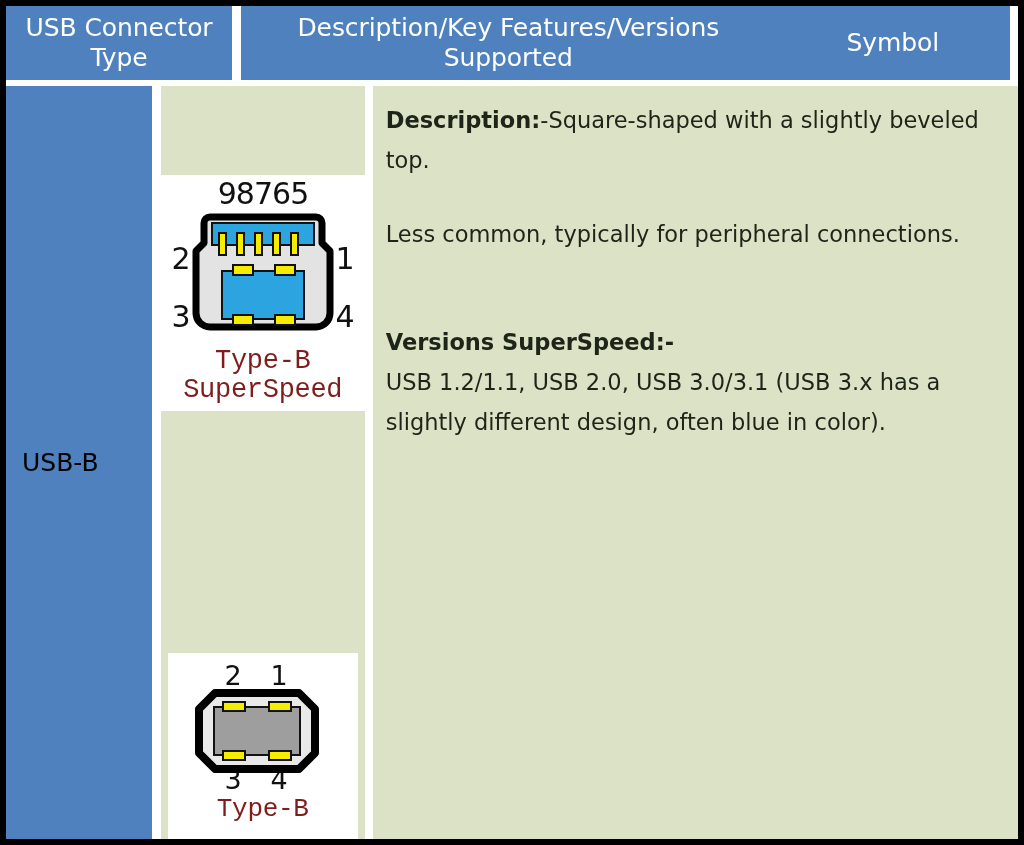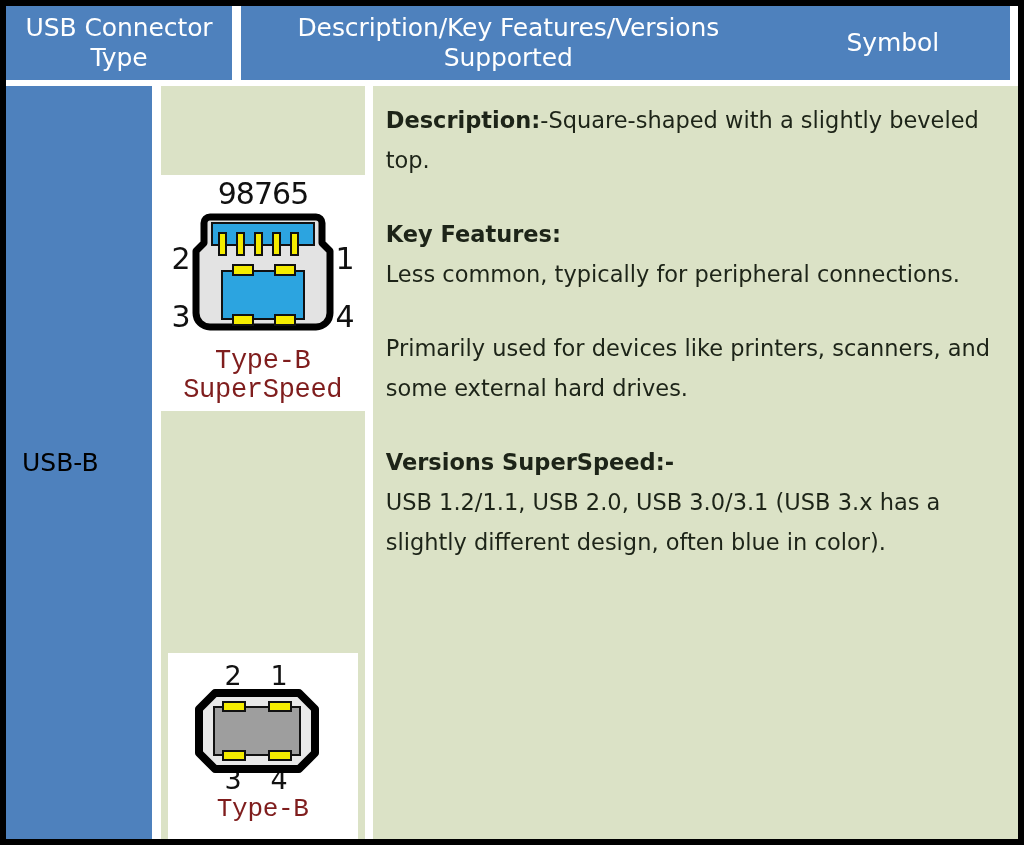--- a/index.html
+++ b/index.html
@@ -216,26 +216,24 @@
         </div>
 
       </div>
 
       <div class="td td-desc">
 
         <p class="desc-p"><span class="lbl">Description:</span><span>-Square-shaped with a slightly beveled top.</span></p>
 
         <div class="desc-spacer"></div>
 
-        <p class="desc-p lbl">Key Features:</p>
         <p class="desc-p">Less common, typically for peripheral connections.</p>
 
         <div class="desc-spacer"></div>
 
-        <p class="desc-p">Primarily used for devices like printers, scanners, and some external hard drives.</p>
 
         <div class="desc-spacer"></div>
 
         <p class="desc-p lbl">Versions SuperSpeed:-</p>
         <p class="desc-p">USB 1.2/1.1, USB 2.0, USB 3.0/3.1 (USB 3.x has a slightly different design, often blue in color).</p>
 
       </div>
 
     </div>
   </div>

